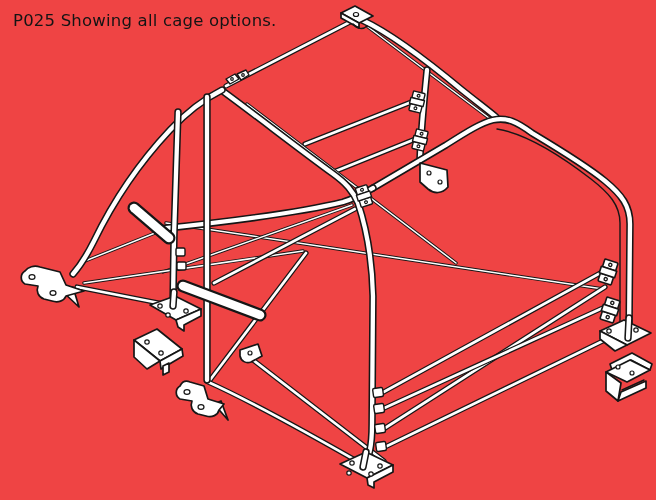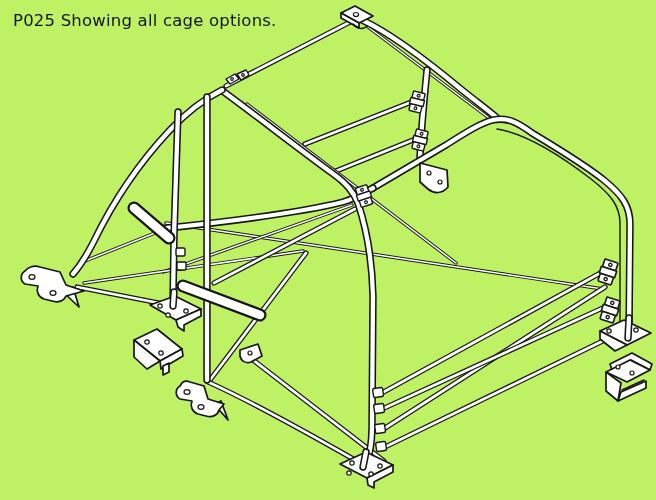--- a/index.html
+++ b/index.html
@@ -1,16 +1,16 @@
 <!DOCTYPE html>
 <html><head>
 <meta charset="utf-8">
 <style>
   html,body{margin:0;padding:0;background:#ffffff;}
-  #canvas{position:relative;width:656px;height:500px;background:#bef264;overflow:hidden;
+  #canvas{position:relative;width:656px;height:500px;background:#ef4444;overflow:hidden;
           font-family:"DejaVu Sans","Liberation Sans",sans-serif;}
   #caption{position:absolute;left:13px;top:11px;font-size:16.5px;color:#141414;
            letter-spacing:.2px;white-space:nowrap;}
   svg{position:absolute;left:0;top:0;}
   .b{fill:none;stroke:#161616;stroke-linecap:round;stroke-linejoin:round;}
   .w{fill:none;stroke:#ffffff;stroke-linecap:round;stroke-linejoin:round;}
   .f1b{stroke-width:7.4;} .f1w{stroke-width:4.3;}
   .f2b{stroke-width:5.2;} .f2w{stroke-width:2.7;}
   .f3b{stroke-width:3.4;} .f3w{stroke-width:1.5;}
   .cpb{stroke-width:13;}  .cpw{stroke-width:8.6;}

